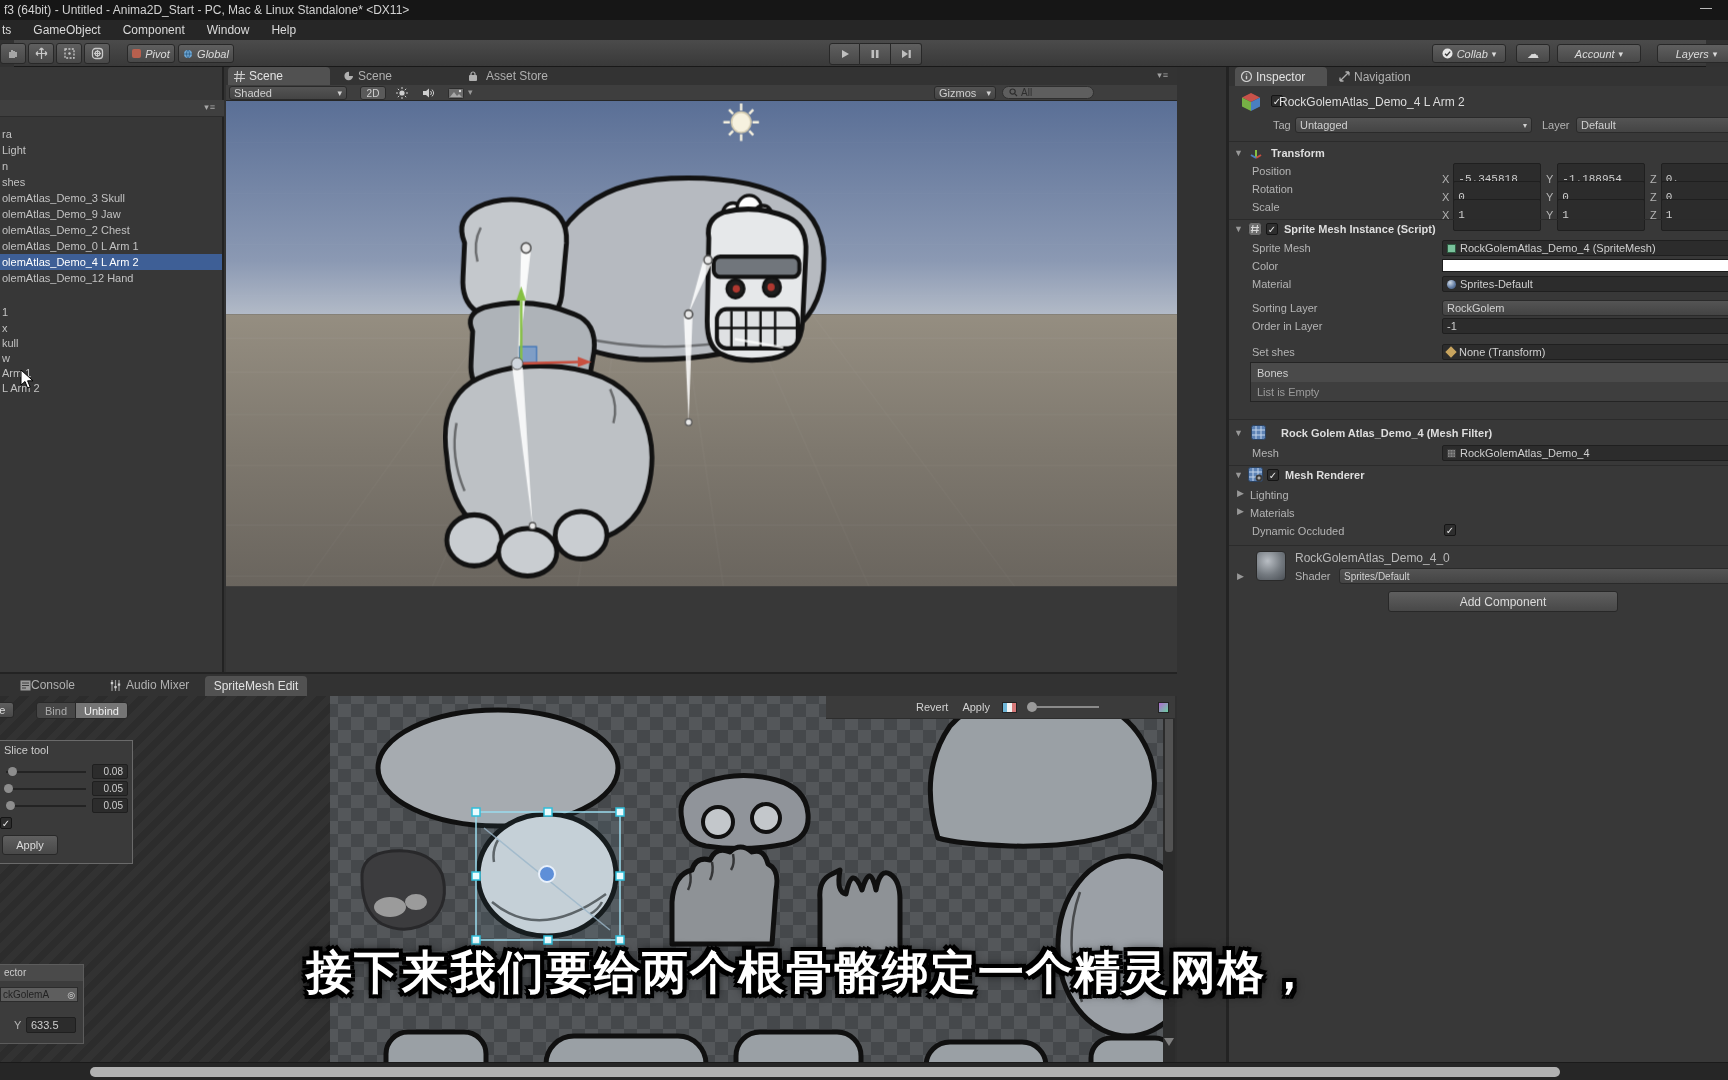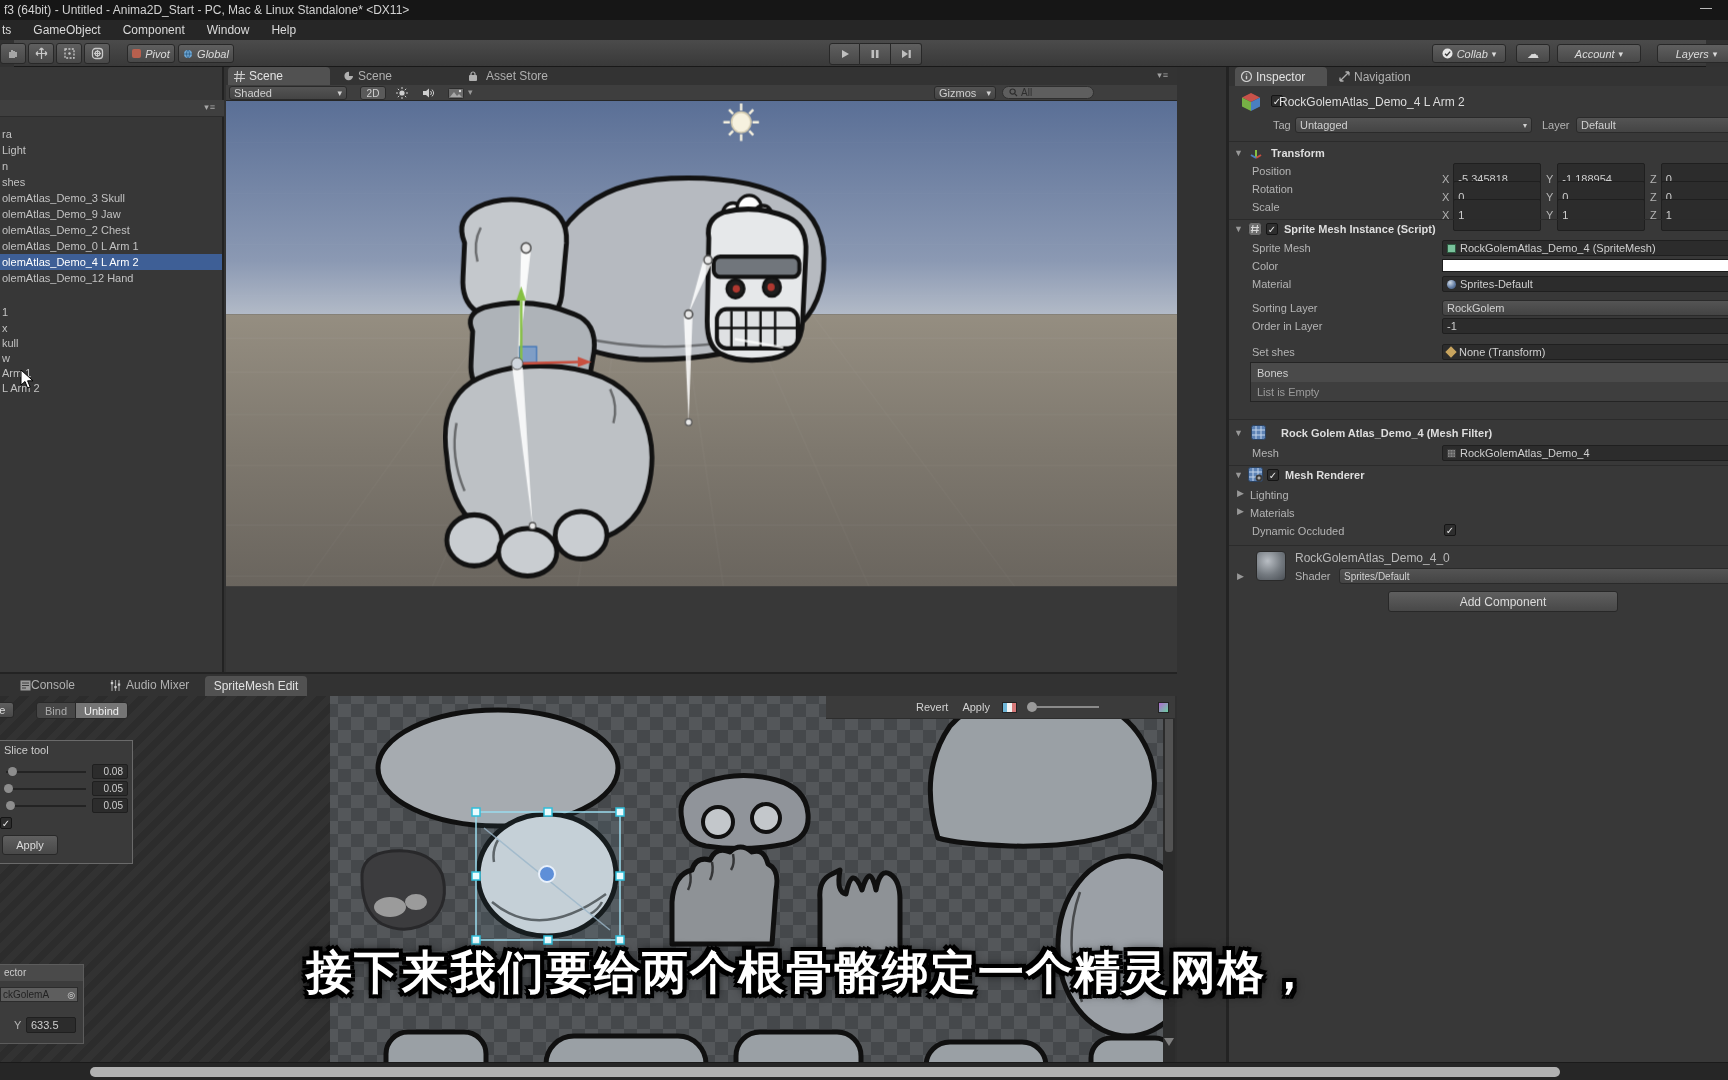--- a/index.html
+++ b/index.html
@@ -13,21 +13,21 @@
   .lbl{color:#b4b4b4;white-space:nowrap;}
   .hdrTxt{color:#dedede;font-weight:bold;}
   .ckb{width:12px;height:12px;background:#2d2d2d;border:1px solid #151515;border-radius:2px;color:#e8e8e8;font-size:10px;line-height:11px;text-align:center;}
   .fold{color:#989898;font-size:9px;}
   .sep{position:absolute;left:0;right:0;height:1px;background:#2b2b2b;}
   .hrow{position:absolute;left:2px;height:16px;line-height:16px;color:#c2c2c2;white-space:nowrap;}
   .hrow.sel{left:0;right:0;padding-left:2px;background:#3e5f96;color:#fff;}
   .irow{position:absolute;left:23px;height:16px;line-height:16px;}
   .ival{position:absolute;left:213px;height:16px;}
   .axis{display:flex;align-items:center;gap:4px;position:absolute;top:0;}
-  .axis .fld{width:88px;height:32px;}
+  .axis .fld{width:88px;height:32px;font-family:Liberation Mono, monospace;}
   .minidd{background:linear-gradient(#545454,#444);border:1px solid #2a2a2a;border-radius:3px;display:flex;align-items:center;padding:0 4px;color:#d0d0d0;}
   .subtitle{font-weight:bold;color:#ffffff;font-size:46px;letter-spacing:2px;text-align:center;
     text-shadow:-4px -4px 0 #000,4px -4px 0 #000,-4px 4px 0 #000,4px 4px 0 #000,-4px 0 0 #000,4px 0 0 #000,0 -4px 0 #000,0 4px 0 #000,0 0 7px #000,0 0 12px #000;}
   svg{display:block;}
 </style>
 </head>
 <body>
 
 <div id="app">
 

